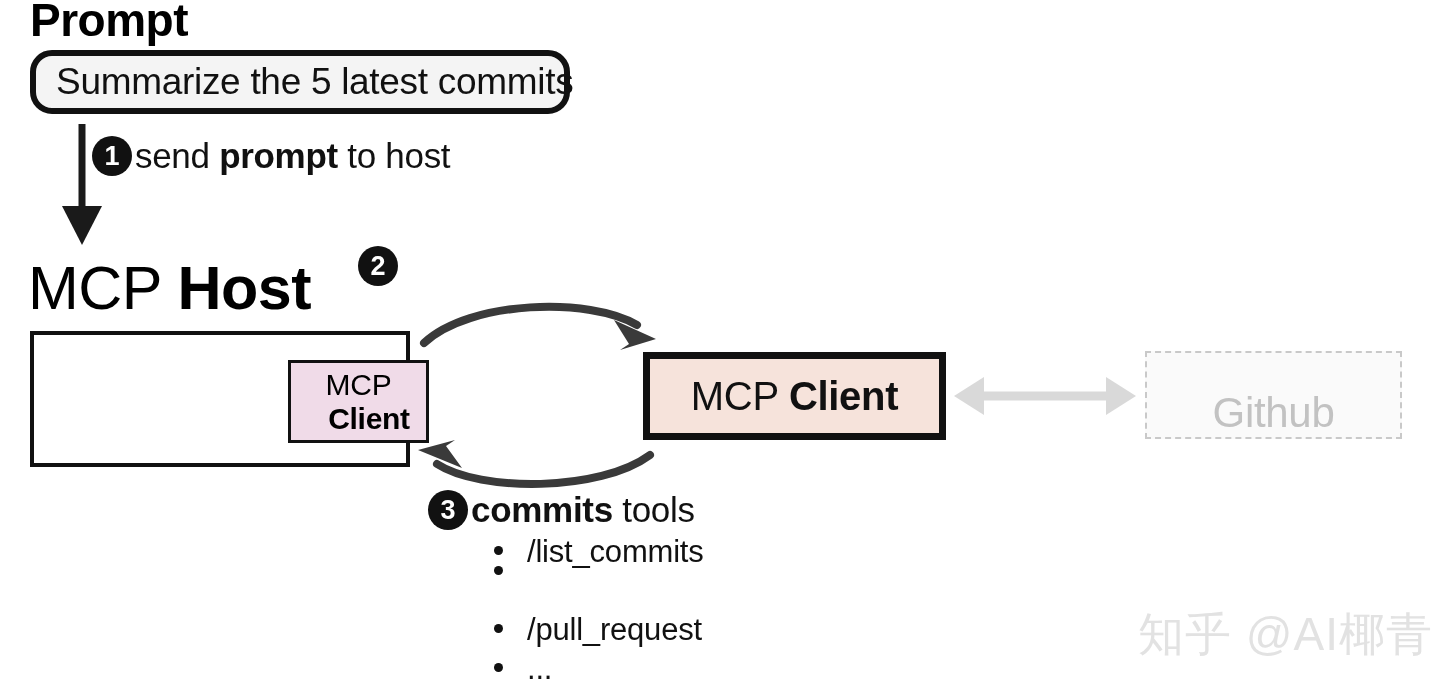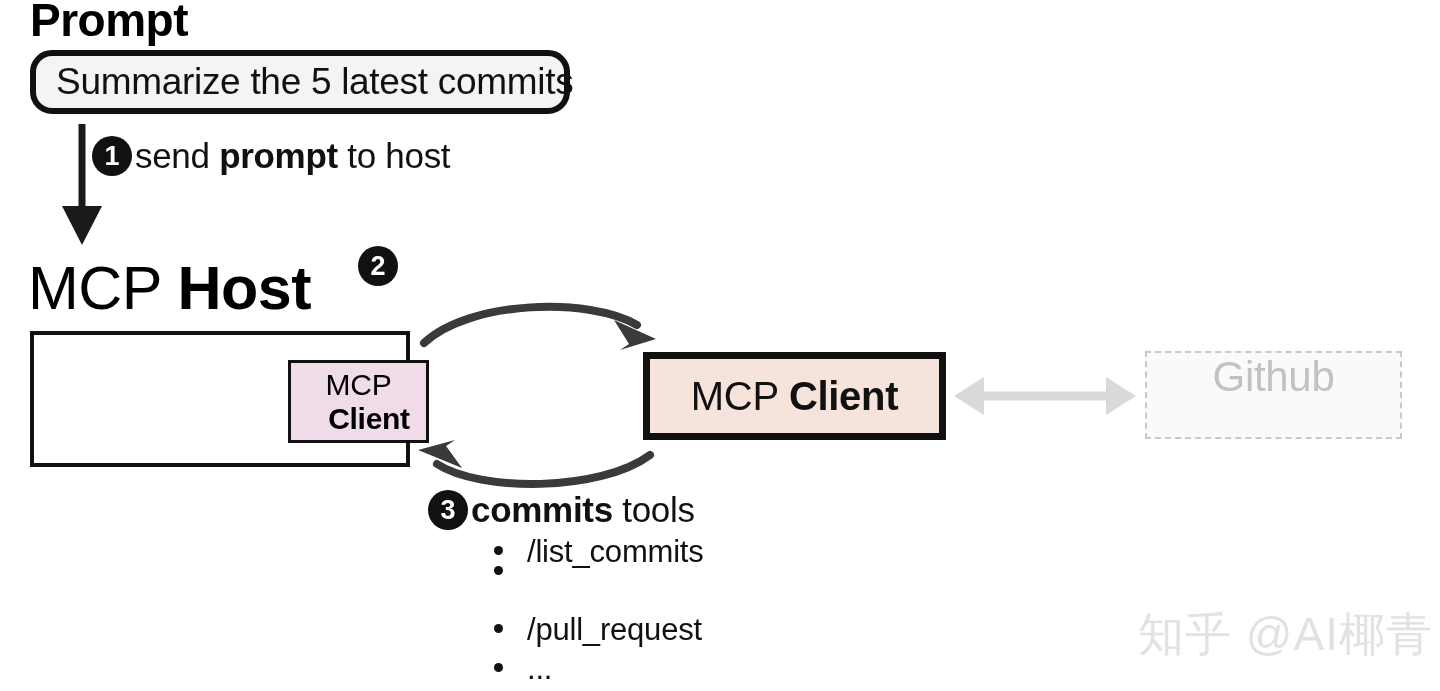--- a/index.html
+++ b/index.html
@@ -160,21 +160,21 @@
   
   #github-box {
     left: 1145px;
     top: 351px;
     width: 257px;
     height: 88px;
     box-sizing: border-box;
     background: #fafafa;
     border: 2px dashed #c9c9c9;
     display: flex;
-    align-items: flex-start;
+    align-items: flex-end;
     justify-content: center;
   }
   #github-label {
     font-size: 42px;
     color: #c2c2c2;
     letter-spacing: -0.3px;
   }
 
   
   #tools-list {

